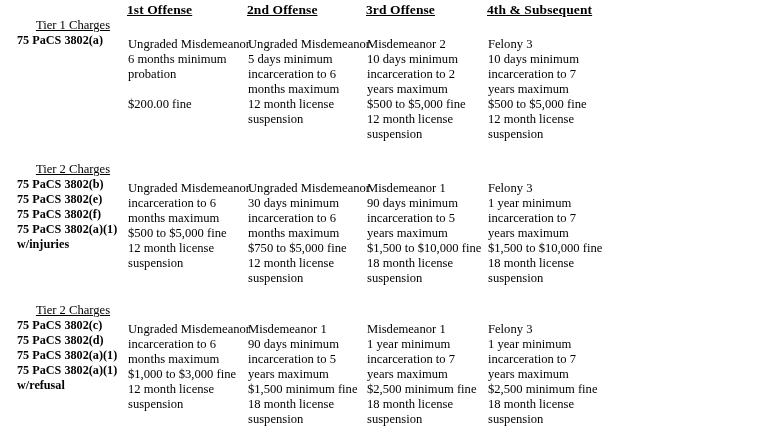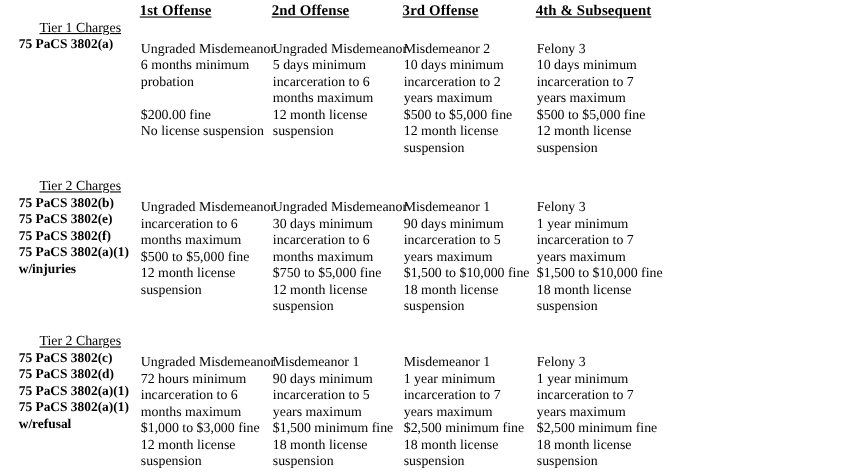--- a/index.html
+++ b/index.html
@@ -103,21 +103,20 @@
     <div class="labels">
       <div class="tier-title">Tier 1 Charges</div>
       <div class="stat-line">75 PaCS 3802(a)</div>
     </div>
     <div class="cell c1">
       <span class="ln">Ungraded Misdemeanor</span>
       <span class="ln">6 months minimum</span>
       <span class="ln">probation</span>
       <span class="ln blank">&nbsp;</span>
       <span class="ln">$200.00 fine</span>
-      <span class="ln">No license suspension</span>
     </div>
     <div class="cell c2">
       <span class="ln">Ungraded Misdemeanor</span>
       <span class="ln">5 days minimum</span>
       <span class="ln">incarceration to 6</span>
       <span class="ln">months maximum</span>
       <span class="ln">12 month license</span>
       <span class="ln">suspension</span>
     </div>
     <div class="cell c3">
@@ -190,21 +189,20 @@
     <div class="labels">
       <div class="tier-title">Tier 2 Charges</div>
       <div class="stat-line">75 PaCS 3802(c)</div>
       <div class="stat-line">75 PaCS 3802(d)</div>
       <div class="stat-line">75 PaCS 3802(a)(1)</div>
       <div class="stat-line">75 PaCS 3802(a)(1)</div>
       <div class="stat-line">w/refusal</div>
     </div>
     <div class="cell c1">
       <span class="ln">Ungraded Misdemeanor</span>
-      <span class="ln">72 hours minimum</span>
       <span class="ln">incarceration to 6</span>
       <span class="ln">months maximum</span>
       <span class="ln">$1,000 to $3,000 fine</span>
       <span class="ln">12 month license</span>
       <span class="ln">suspension</span>
     </div>
     <div class="cell c2">
       <span class="ln">Misdemeanor 1</span>
       <span class="ln">90 days minimum</span>
       <span class="ln">incarceration to 5</span>

